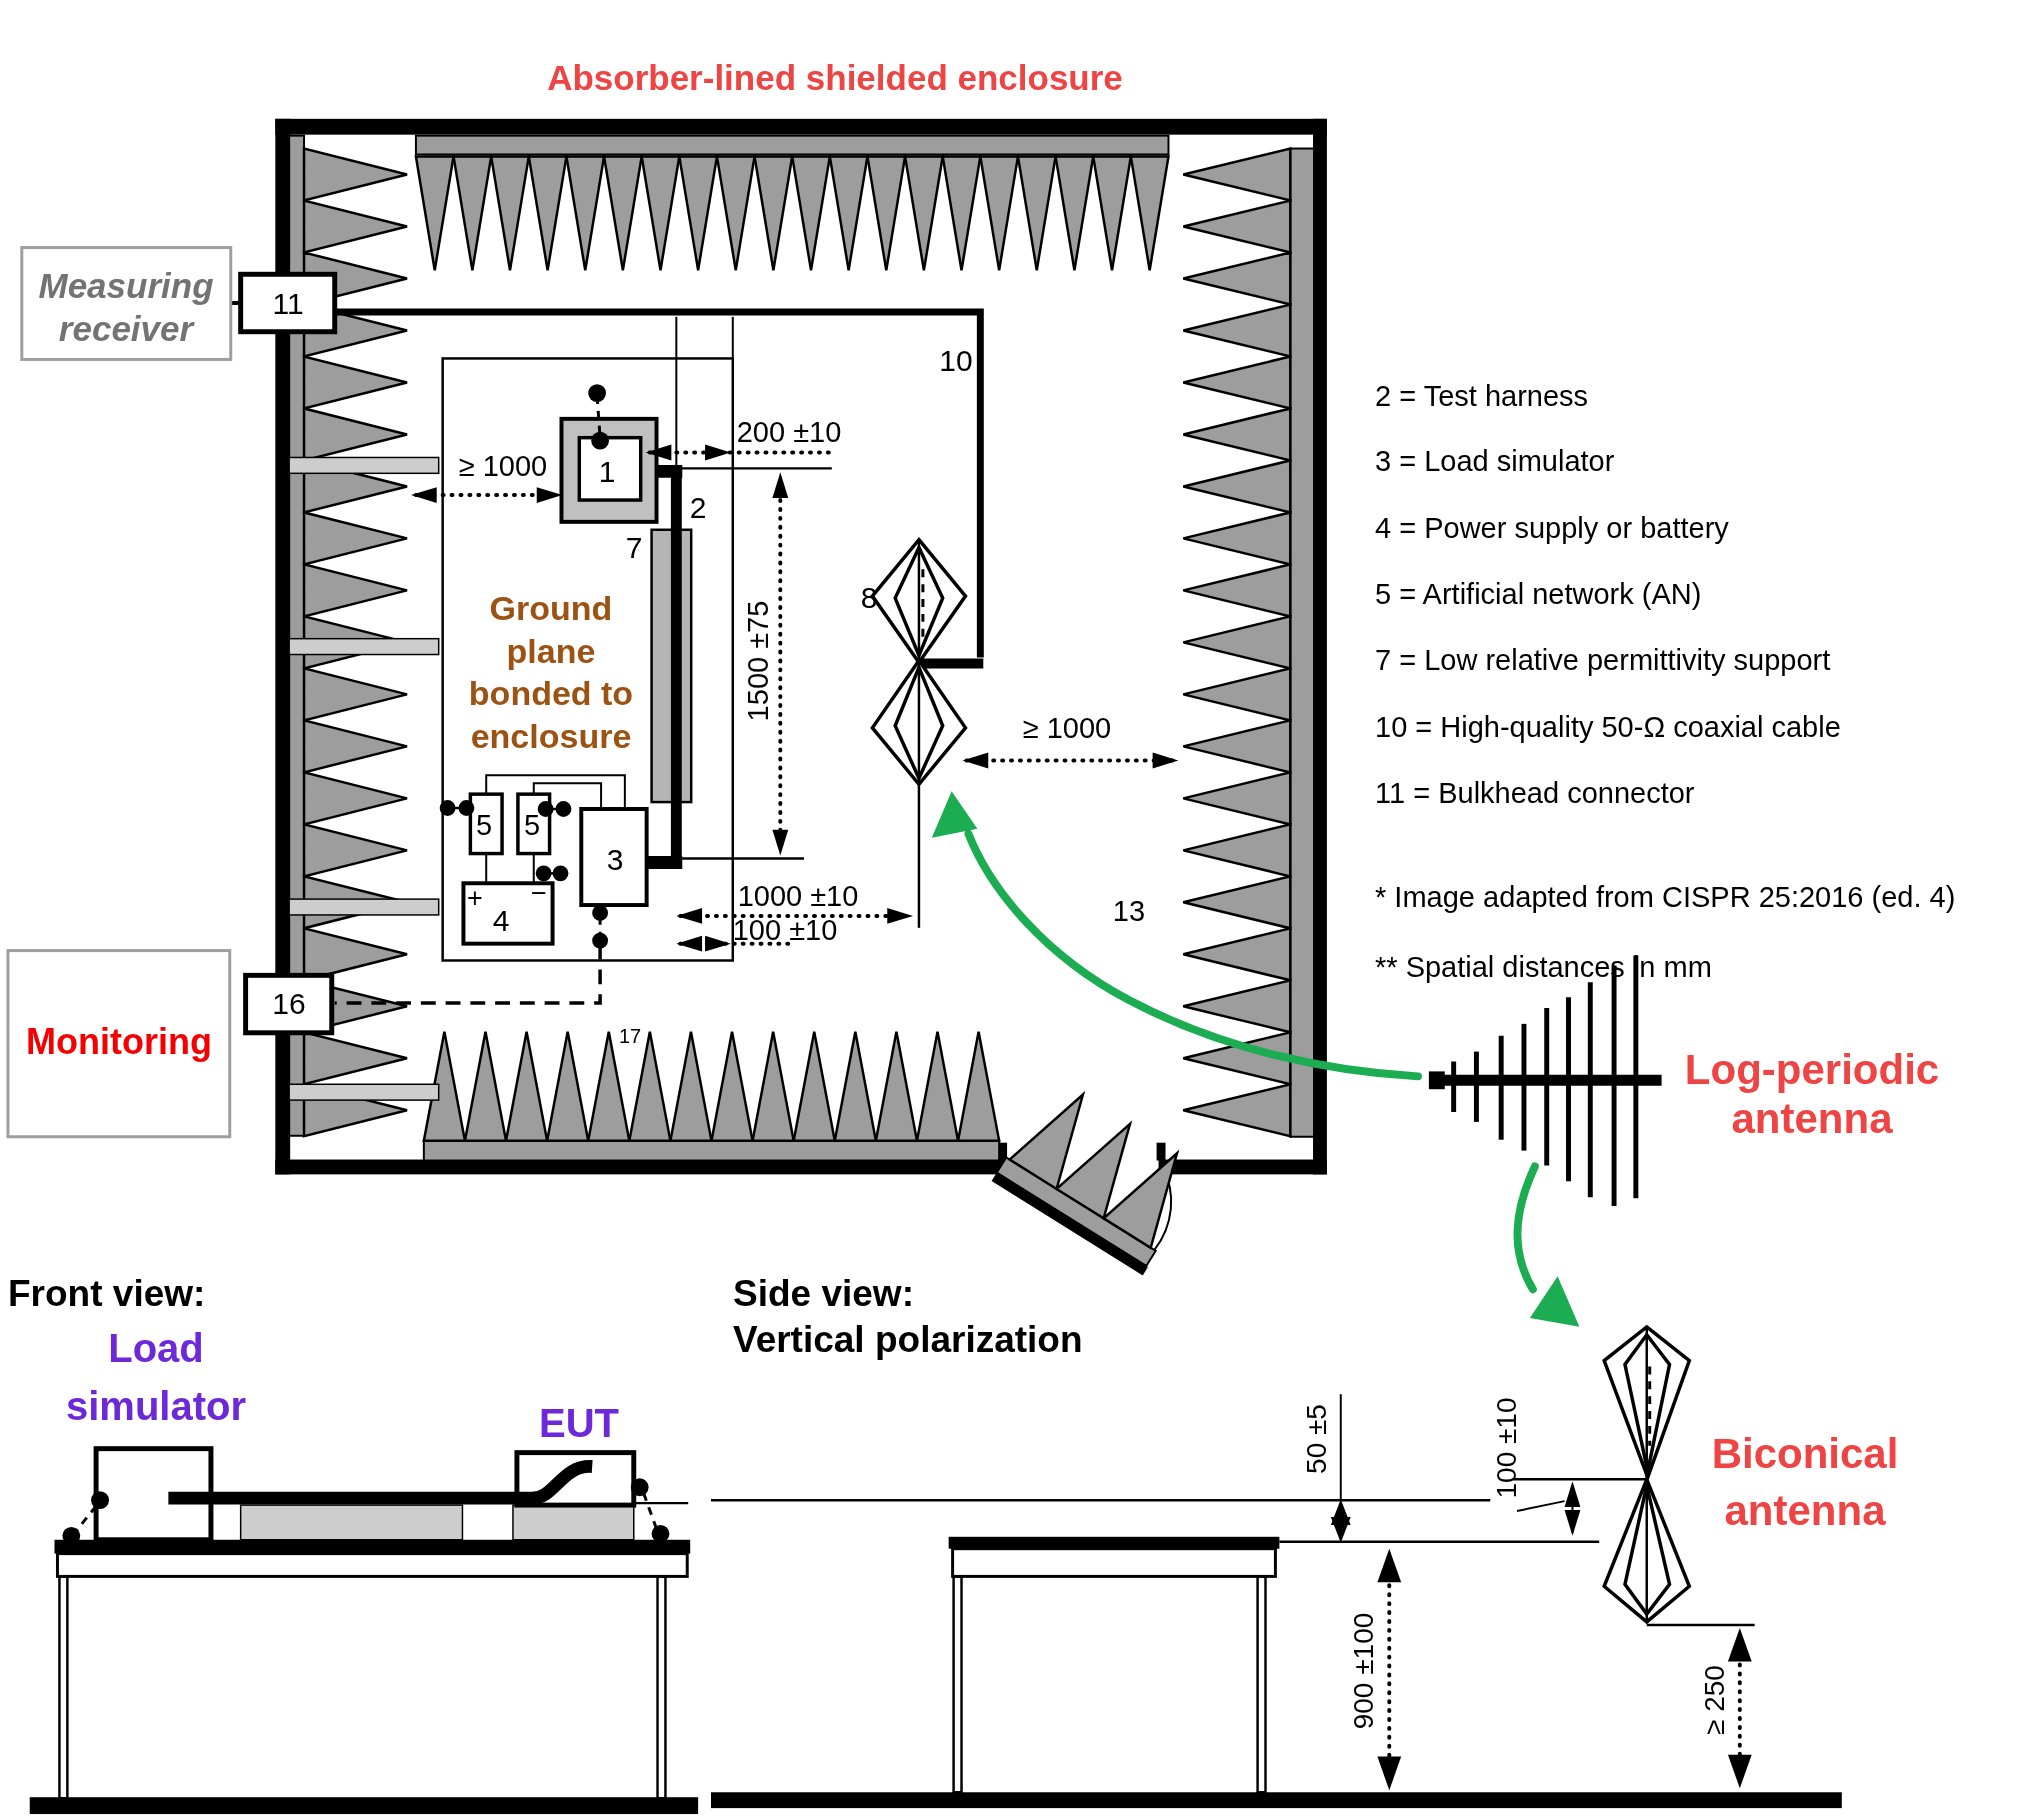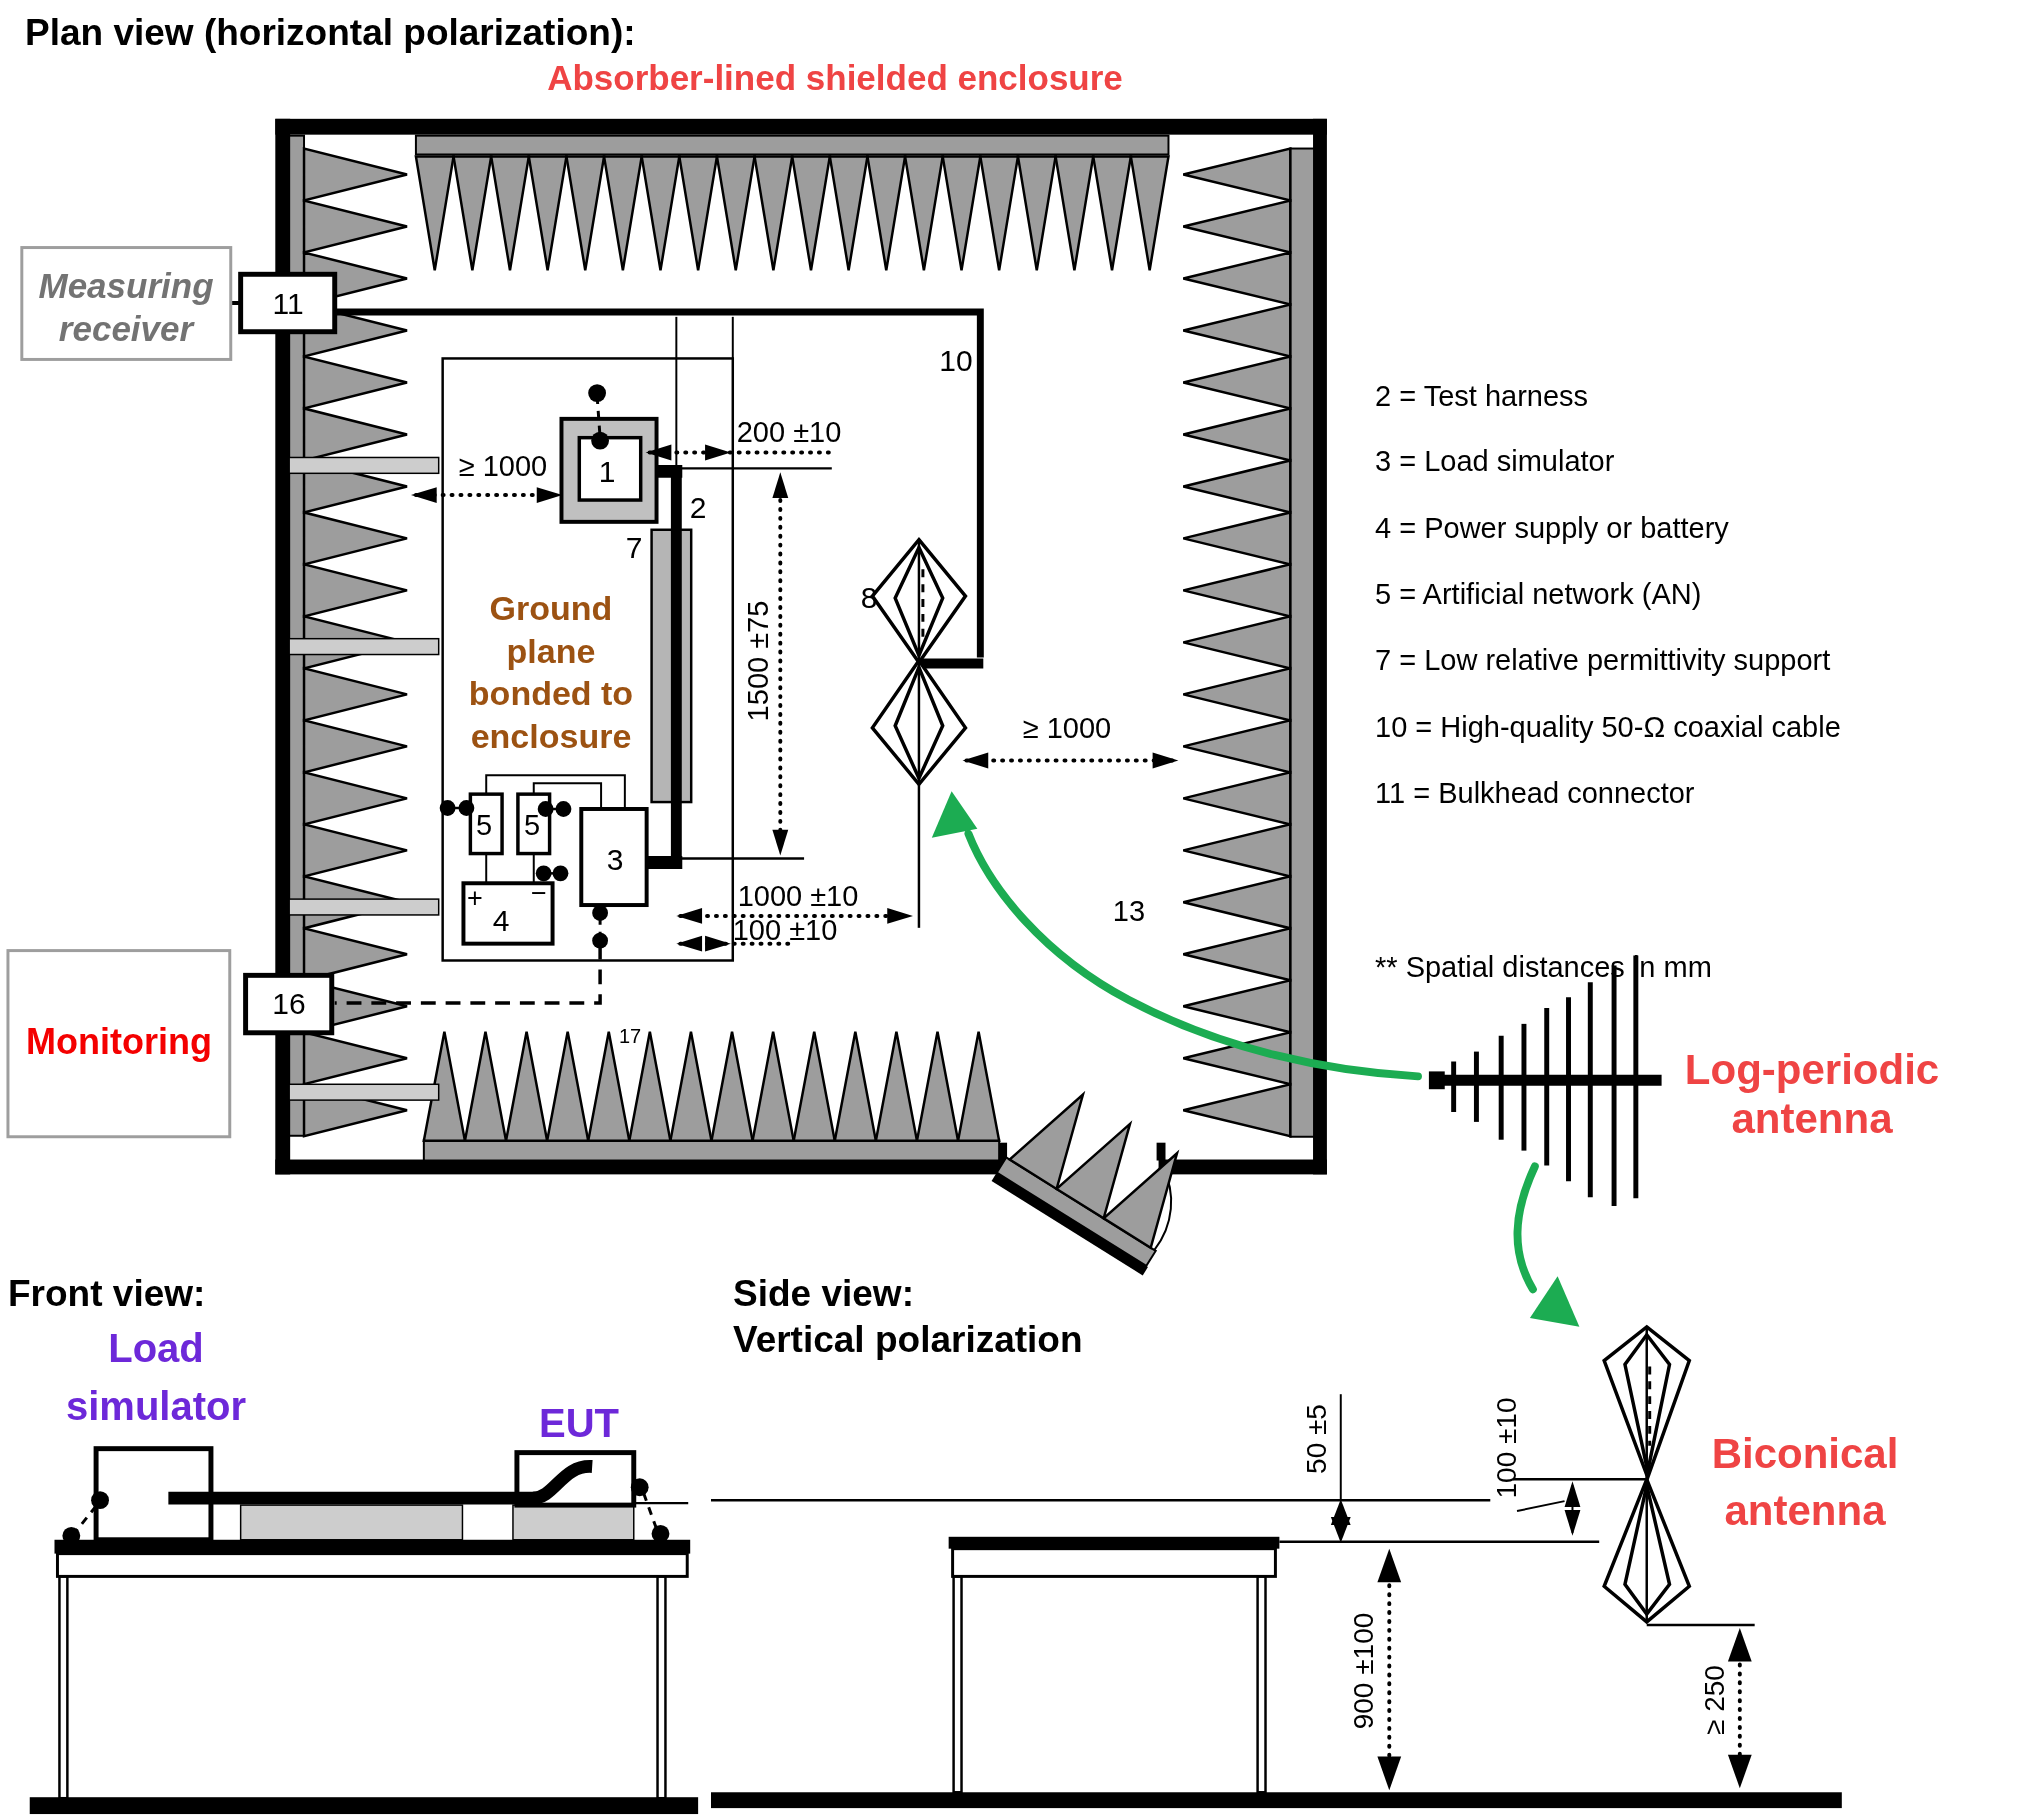--- a/index.html
+++ b/index.html
@@ -334,21 +334,20 @@
 
     <path class="kite" fill="none" d="M1663 1340 L1706 1374 L1664 1492 L1620 1374 Z"></path>
     <path class="kite" fill="none" stroke-width="2.5" d="M1663 1348 L1686 1378 L1664 1486 L1641 1378 Z"></path>
     <path class="kite" fill="none" d="M1663 1494 L1706 1602 L1663 1638 L1620 1602 Z"></path>
     <path class="kite" fill="none" stroke-width="2.5" d="M1663 1500 L1686 1600 L1663 1630 L1641 1600 Z"></path>
     <line class="thin25" x1="1663" y1="1340" x2="1663" y2="1638"></line>
     <line class="dashsm" stroke-width="2" x1="1666" y1="1380" x2="1666" y2="1460"></line>
   </g>
 </svg>
 
-<div class="t b" style="left:25px;top:14px;font-size:37px;">Plan view (horizontal polarization):</div>
 <div class="t b c green" style="left:835px;top:77px;font-size:35px;">Absorber-lined shielded enclosure</div>
 
 <div class="t b c purple" style="left:126px;top:285px;font-size:35px;">Measuring</div>
 <div class="t b c purple" style="left:126px;top:328px;font-size:35px;">receiver</div>
 <div class="t c" style="left:288px;top:304px;font-size:30px;">11</div>
 
 <div class="t b c red" style="left:119px;top:1042px;font-size:36px;">Monitoring</div>
 <div class="t c" style="left:289px;top:1004px;font-size:30px;">16</div>
 <div class="t c" style="left:630px;top:1036px;font-size:20px;">17</div>
 
@@ -377,20 +376,21 @@
 <div class="t b c brown" style="left:551px;top:662px;font-size:34px;">bonded to</div>
 <div class="t b c brown" style="left:551px;top:705px;font-size:34px;">enclosure</div>
 
 <div class="t vc" style="left:1375px;top:396px;font-size:29px;">2 = Test harness</div>
 <div class="t vc" style="left:1375px;top:461px;font-size:29px;">3 = Load simulator</div>
 <div class="t vc" style="left:1375px;top:528px;font-size:29px;">4 = Power supply or battery</div>
 <div class="t vc" style="left:1375px;top:594px;font-size:29px;">5 = Artificial network (AN)</div>
 <div class="t vc" style="left:1375px;top:660px;font-size:29px;">7 = Low relative permittivity support</div>
 <div class="t vc" style="left:1375px;top:727px;font-size:29px;">10 = High-quality 50-Ω coaxial cable</div>
 <div class="t vc" style="left:1375px;top:793px;font-size:29px;">11 = Bulkhead connector</div>
+<div class="t vc" style="left:1375px;top:897px;font-size:29px;">* Image adapted from CISPR 25:2016 (ed. 4)</div>
 <div class="t vc" style="left:1375px;top:967px;font-size:29px;">** Spatial distances in mm</div>
 
 <div class="t b c green" style="left:1812px;top:1070px;font-size:42px;">Log-periodic</div>
 <div class="t b c green" style="left:1812px;top:1119px;font-size:42px;">antenna</div>
 <div class="t b c green" style="left:1805px;top:1454px;font-size:42px;">Biconical</div>
 <div class="t b c green" style="left:1805px;top:1511px;font-size:42px;">antenna</div>
 
 <div class="t b" style="left:8px;top:1275px;font-size:37px;">Front view:</div>
 <div class="t b c blue" style="left:156px;top:1348px;font-size:40px;">Load</div>
 <div class="t b c blue" style="left:156px;top:1406px;font-size:40px;">simulator</div>

